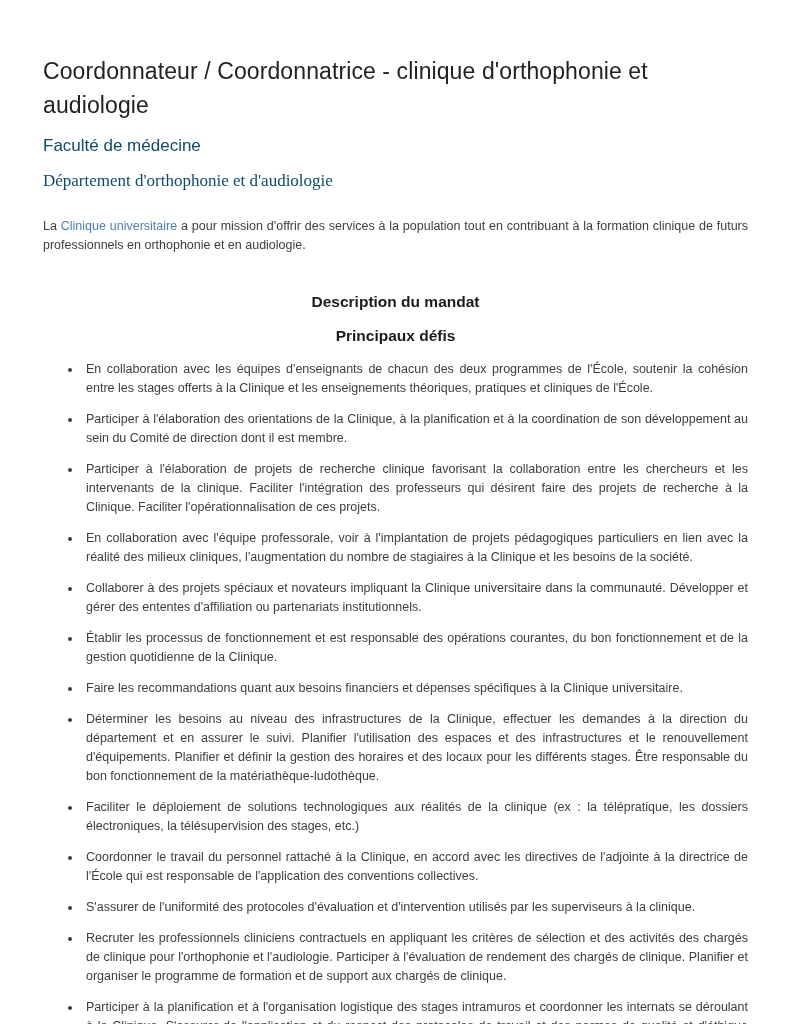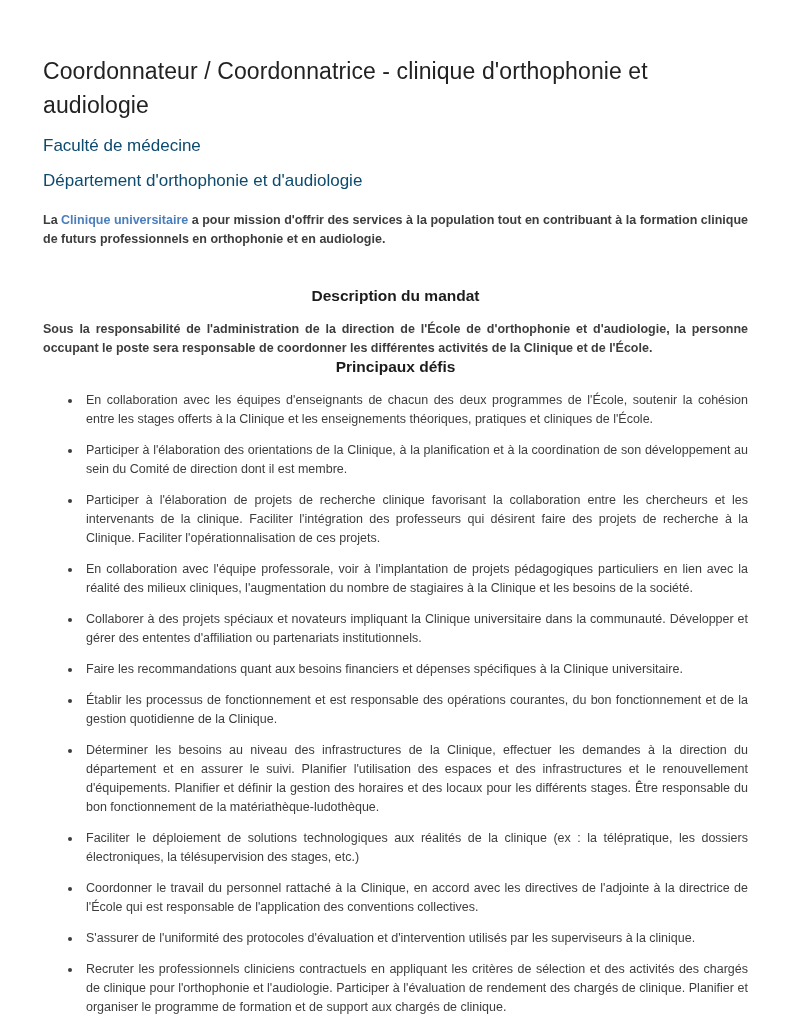--- a/index.html
+++ b/index.html
@@ -30,29 +30,29 @@
     letter-spacing: 0.1px;
   }
   .subtitle {
     margin: 0 0 14px 0;
     font-size: 17px;
     line-height: 21px;
     font-weight: 400;
     color: #0c4a6e;
   }
   .subtitle.department {
-    margin: 0 0 20px 0;
+    margin: 0 0 26px 0;
+    font-family: Liberation Serif, serif;
   }
   p.body-text {
     margin: 0;
     font-size: 12.5px;
     line-height: 18.5px;
     text-align: justify;
     color: #3d3d3d;
-    font-weight: bold;
   }
   p.intro {
     margin-bottom: 38px;
   }
   a.doc-link {
     color: #4a7ebc;
     text-decoration: none;
     cursor: pointer;
   }
   h3.section-heading {
@@ -99,32 +99,31 @@
   <h1 class="page-title">Coordonnateur / Coordonnatrice - clinique d'orthophonie et audiologie</h1>
 
   <div class="subtitle faculty">Faculté de médecine</div>
 
   <div class="subtitle department">Département d'orthophonie et d'audiologie</div>
 
   <p class="body-text intro"><span>La </span><a class="doc-link">Clinique universitaire</a><span> a pour mission d'offrir des services à la population tout en contribuant à la formation clinique de futurs professionnels en orthophonie et en audiologie.</span></p>
 
   <h3 class="section-heading">Description du mandat</h3>
 
-  <p class="body-text mandate-para">Sous la responsabilité de l'administration de la direction de l'École de d'orthophonie et d'audiologie, la personne occupant le poste sera responsable de coordonner les différentes activités de la Clinique et de l'École.</p>
 
   <h3 class="section-heading">Principaux défis</h3>
 
   <ul class="challenges-list">
       <li>En collaboration avec les équipes d'enseignants de chacun des deux programmes de l'École, soutenir la cohésion entre les stages offerts à la Clinique et les enseignements théoriques, pratiques et cliniques de l'École.</li>
       <li>Participer à l'élaboration des orientations de la Clinique, à la planification et à la coordination de son développement au sein du Comité de direction dont il est membre.</li>
       <li>Participer à l'élaboration de projets de recherche clinique favorisant la collaboration entre les chercheurs et les intervenants de la clinique. Faciliter l'intégration des professeurs qui désirent faire des projets de recherche à la Clinique. Faciliter l'opérationnalisation de ces projets.</li>
       <li>En collaboration avec l'équipe professorale, voir à l'implantation de projets pédagogiques particuliers en lien avec la réalité des milieux cliniques, l'augmentation du nombre de stagiaires à la Clinique et les besoins de la société.</li>
       <li>Collaborer à des projets spéciaux et novateurs impliquant la Clinique universitaire dans la communauté. Développer et gérer des ententes d'affiliation ou partenariats institutionnels.</li>
+      <li>Établir les processus de fonctionnement et est responsable des opérations courantes, du bon fonctionnement et de la gestion quotidienne de la Clinique.</li>
       <li>Faire les recommandations quant aux besoins financiers et dépenses spécifiques à la Clinique universitaire.</li>
-      <li>Établir les processus de fonctionnement et est responsable des opérations courantes, du bon fonctionnement et de la gestion quotidienne de la Clinique.</li>
       <li>Déterminer les besoins au niveau des infrastructures de la Clinique, effectuer les demandes à la direction du département et en assurer le suivi. Planifier l'utilisation des espaces et des infrastructures et le renouvellement d'équipements. Planifier et définir la gestion des horaires et des locaux pour les différents stages. Être responsable du bon fonctionnement de la matériathèque-ludothèque.</li>
       <li>Faciliter le déploiement de solutions technologiques aux réalités de la clinique (ex : la télépratique, les dossiers électroniques, la télésupervision des stages, etc.)</li>
       <li>Coordonner le travail du personnel rattaché à la Clinique, en accord avec les directives de l'adjointe à la directrice de l'École qui est responsable de l'application des conventions collectives.</li>
       <li>S'assurer de l'uniformité des protocoles d'évaluation et d'intervention utilisés par les superviseurs à la clinique.</li>
       <li>Recruter les professionnels cliniciens contractuels en appliquant les critères de sélection et des activités des chargés de clinique pour l'orthophonie et l'audiologie. Participer à l'évaluation de rendement des chargés de clinique. Planifier et organiser le programme de formation et de support aux chargés de clinique.</li>
       <li>Participer à la planification et à l'organisation logistique des stages intramuros et coordonner les internats se déroulant à la Clinique. S'assurer de l'application et du respect des protocoles de travail et des normes de qualité et d'éthique pour l'ensemble des stages à la Clinique.</li>
     </ul>
 
 </div>
 

